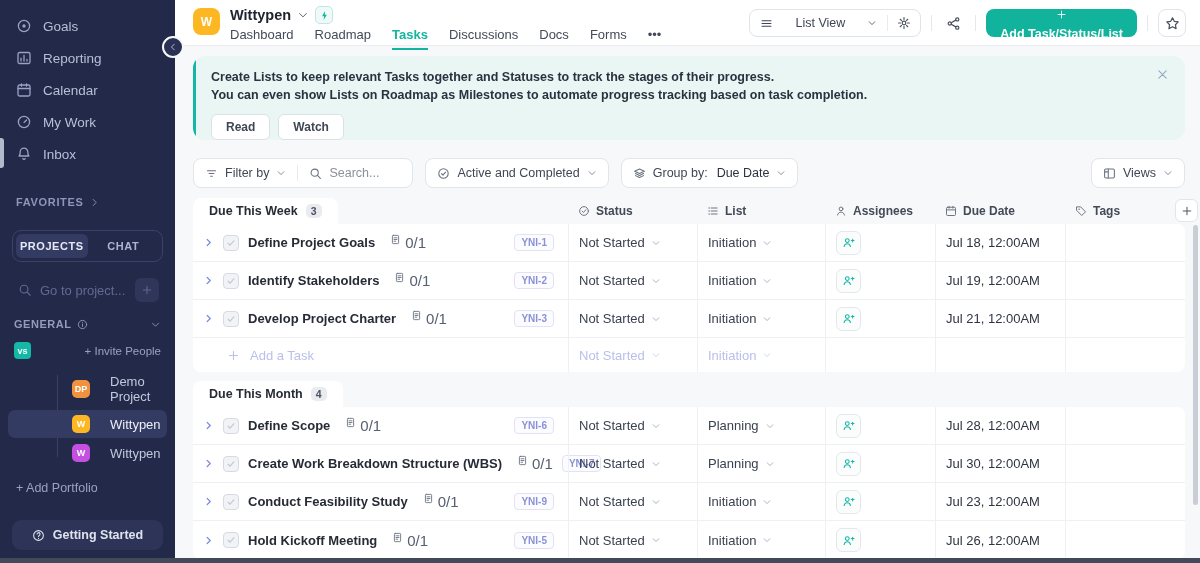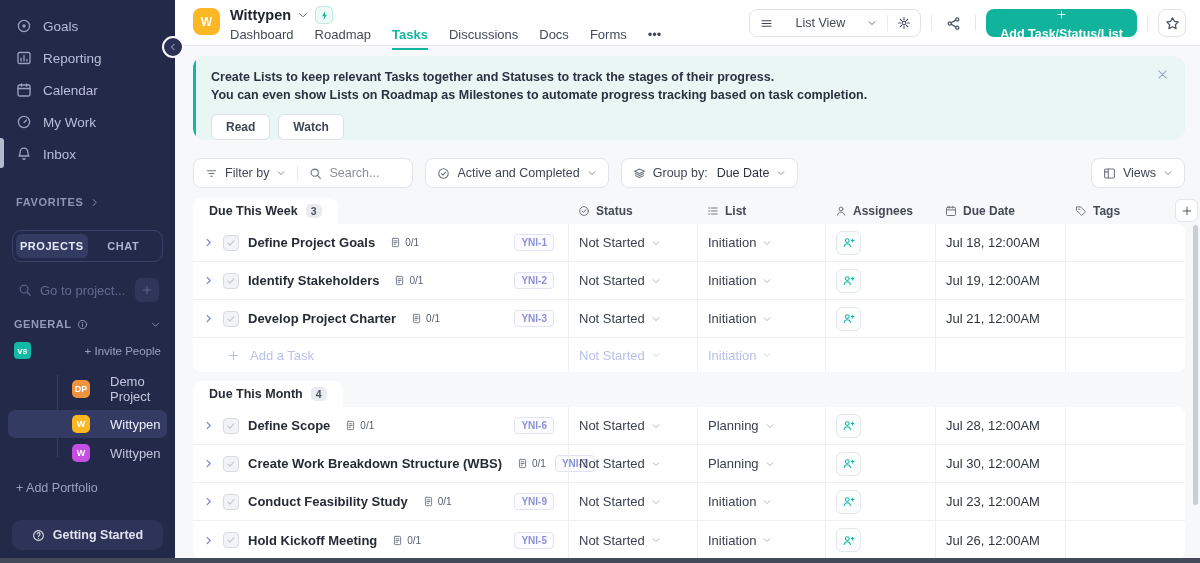--- a/index.html
+++ b/index.html
@@ -90,21 +90,21 @@
   .addcol-btn { position:absolute; right:-13px; top:1px; width:23px; height:23px; background:#fff; border:1px solid #e2e5e9; border-radius:6px; color:#4a5160; display:flex; align-items:center; justify-content:center; cursor:pointer; }
   .tbl { background:#fff; border-radius:0 8px 8px 8px; }
   .trow { display:grid; grid-template-columns:375px 129px 128px 110px 130px 1fr; height:38px; border-bottom:1px solid #eef0f3; }
   .trow:last-child { border-bottom:none; }
   .tcell { display:flex; align-items:center; border-left:1px solid #eef0f3; padding-left:10px; font-size:13px; color:#3a4150; }
   .tcell:first-child { border-left:none; }
   .name-cell { gap:9px; padding-left:10px; padding-right:14px; }
   .row-chev { color:#7b87d8; flex:none; cursor:pointer; }
   .cbox { width:16px; height:16px; border-radius:4px; border:1px solid #d6dae2; background:#f1f3f6; color:#c3c9d5; display:flex; align-items:center; justify-content:center; flex:none; cursor:pointer; }
   .tname { font-weight:600; color:#262b36; white-space:nowrap; cursor:pointer; }
-  .subt { display:flex; align-items:flex-end; gap:4px; font-size:10px; color:#566070; margin-left:6px; }
+  .subt { display:flex; align-items:flex-start; gap:4px; font-size:15px; color:#566070; margin-left:6px; }
   .subt svg { color:#6a7280; }
   .key-pill { margin-left:auto; font-size:10px; font-weight:600; color:#8a91d6; border:1px solid #e0e3f4; background:#fcfcff; border-radius:4px; padding:2px 6px; flex:none; }
   .dd { display:flex; align-items:center; gap:6px; cursor:pointer; }
   .dd .dchev { color:#9aa1ad; }
   .asg-btn { width:25px; height:24px; border:1px solid #e4e7eb; background:#fbfdfd; border-radius:6px; color:#14b8a6; display:flex; align-items:center; justify-content:center; cursor:pointer; }
   .due-txt { color:#2e3440; }
   .addtask-row { height:34px; }
   .addtask-row .tcell { color:#b9c0ea; }
   .addtask-lbl { display:flex; align-items:center; gap:10px; color:#8d97dd; font-size:13px; cursor:pointer; padding-left:34px; }
   .grp2 { margin-top:9px; }

